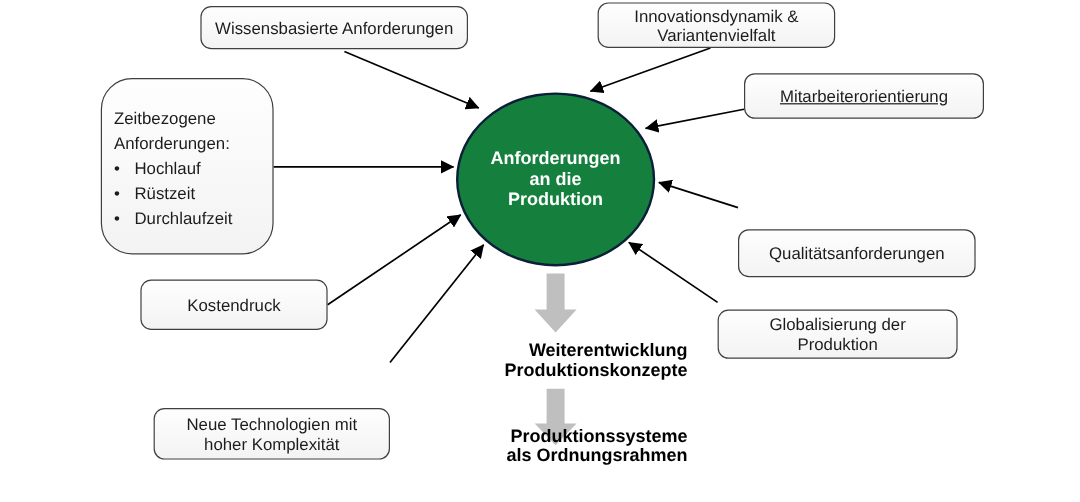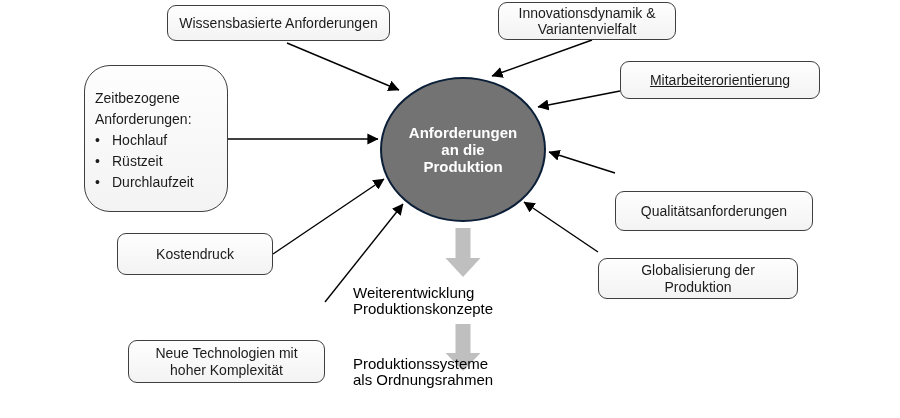--- a/index.html
+++ b/index.html
@@ -25,21 +25,21 @@
     display: flex;
     align-items: center;
     justify-content: center;
     text-align: center;
     font-size: 14px;
     line-height: 16.5px;
     color: #1c1c1c;
     white-space: pre-line;
   }
   .b-wissen   { left: 167px; top: 5px;   width: 223px; height: 36px; }
-  .b-innov    { left: 498px; top: 2px;   width: 178px; height: 38px; }
+  .b-innov    { left: 498px; top: 2px;   width: 198px; height: 38px; }
   .b-mitarb   { left: 620px; top: 61px;  width: 200px; height: 38px; text-decoration: underline; }
   .b-qualit   { left: 615px; top: 155px; width: 198px; height: 40px; margin-top: 36px; }
   .b-kosten   { left: 117px; top: 233px; width: 156px; height: 42px; }
   .b-global   { left: 598px; top: 238px; width: 200px; height: 41px; margin-top: 20px; }
   .b-techno   { left: 128px; top: 292px; width: 197px; height: 43px; margin-top: 48px; }
   .b-zeit {
     left: 84px; top: 65px; width: 144px; height: 147px;
     border-radius: 26px;
     display: block;
     text-align: left;
@@ -48,38 +48,38 @@
     white-space: normal;
   }
   .b-zeit .box-title { white-space: pre-line; display: block; }
   .bullet-row { display: flex; align-items: baseline; height: 21px; }
   .bullet-dot { width: 17px; flex: 0 0 17px; }
   .central-node {
     position: absolute;
     left: 380px; top: 77px;
     width: 166px; height: 145px;
     box-sizing: border-box;
-    background: #737373;
+    background: #15803d;
     border: 2px solid #0b1f38;
     border-radius: 50%;
     display: flex;
     align-items: center;
     justify-content: center;
     text-align: center;
     color: #ffffff;
     font-weight: bold;
     font-size: 15px;
     line-height: 17px;
     white-space: pre-line;
   }
   .outcome-label {
     position: absolute;
     width: 220px;
-    text-align: left;
-    font-weight: normal;
+    text-align: right;
+    font-weight: bold;
     font-size: 15px;
     line-height: 16px;
     color: #000000;
     white-space: pre-line;
   }
   .o-step1 { left: 353px; top: 285px; }
   .o-step2 { left: 353px; top: 356px; }
 </style>
 </head>
 <body>

